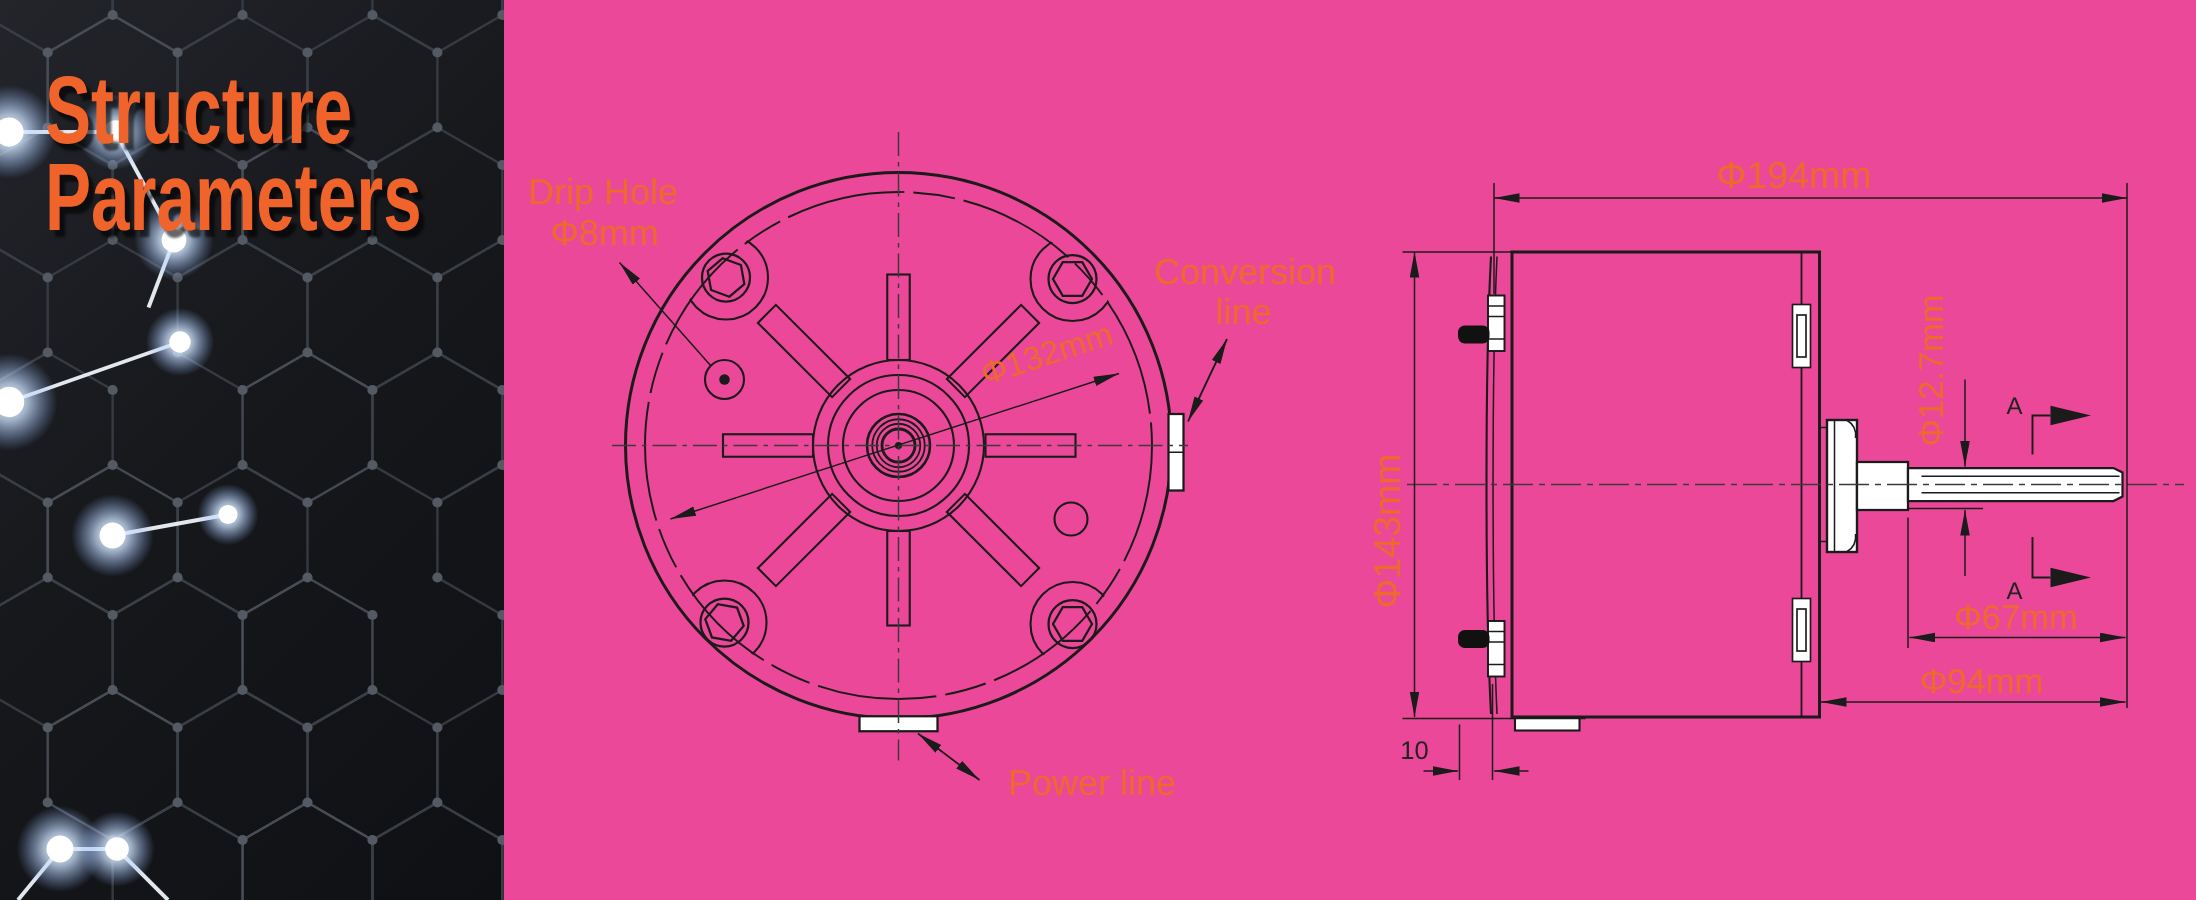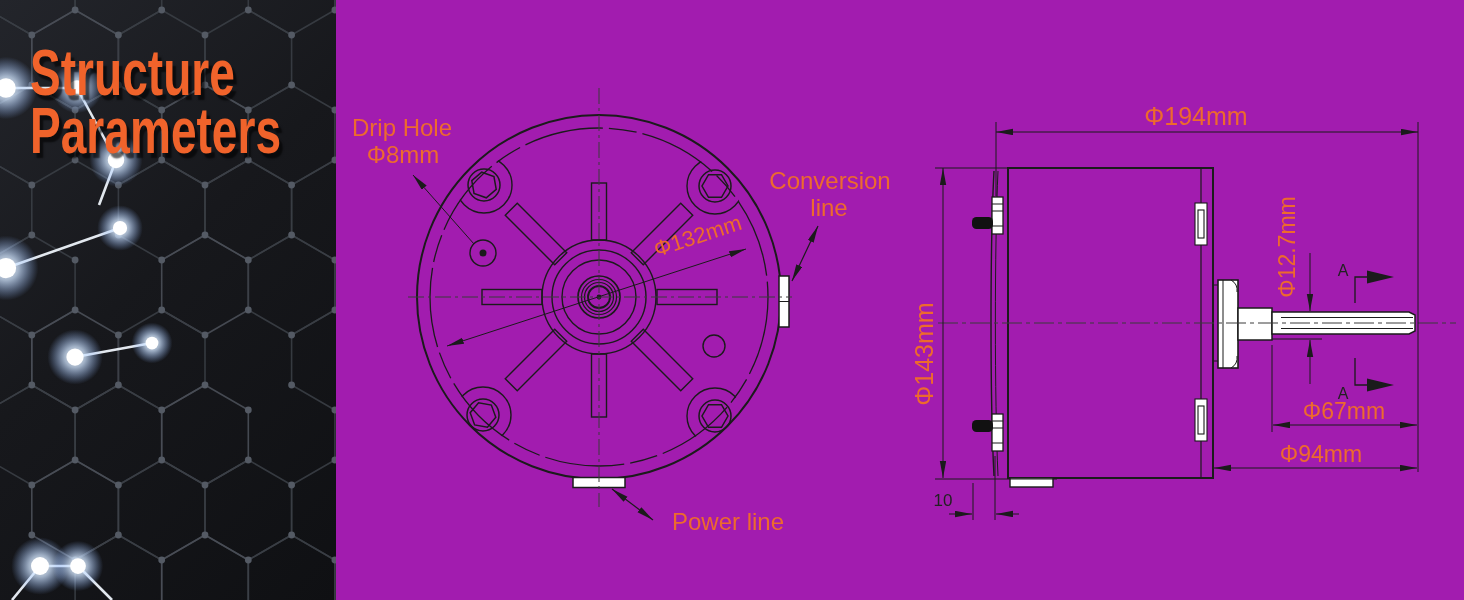--- a/index.html
+++ b/index.html
@@ -1,16 +1,16 @@
 <!DOCTYPE html>
 <html><head>
 <meta charset="utf-8">
 <style>
   html,body{margin:0;padding:0;background:#ffffff;}
-  .stage{position:relative;width:1464px;height:600px;overflow:hidden;background:#a21caf;
+  .stage{position:relative;width:1464px;height:600px;overflow:hidden;background:#ec4899;
          font-family:"Liberation Sans",sans-serif;}
   .brand-panel{position:absolute;left:0;top:0;width:336px;height:600px;overflow:hidden;
     background:linear-gradient(135deg,#23252b 0%,#17181c 45%,#0f1013 100%);}
   .brand-panel svg{position:absolute;left:0;top:0;}
   .brand-title{position:absolute;left:30px;top:44px;color:#F0632B;font-weight:800;
     font-size:64px;line-height:58px;letter-spacing:0px;transform:scaleX(0.72);
     transform-origin:left top;text-shadow:5px 5px 2px rgba(0,0,0,0.6);white-space:nowrap;}
   .drawing{position:absolute;left:0;top:0;}
   svg text{font-family:"Liberation Sans",sans-serif;}
   .dimtxt{fill:#ED6A2D;}

